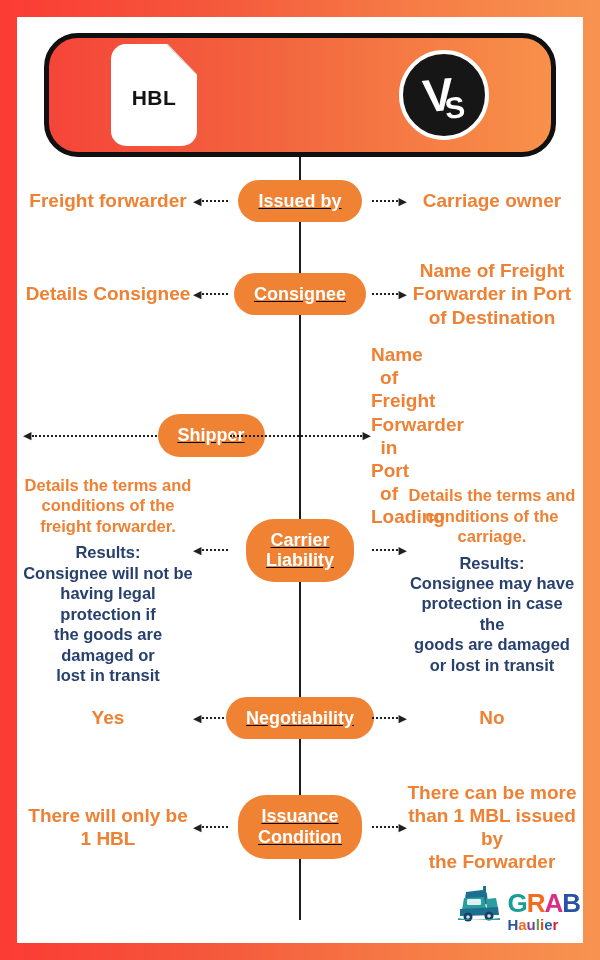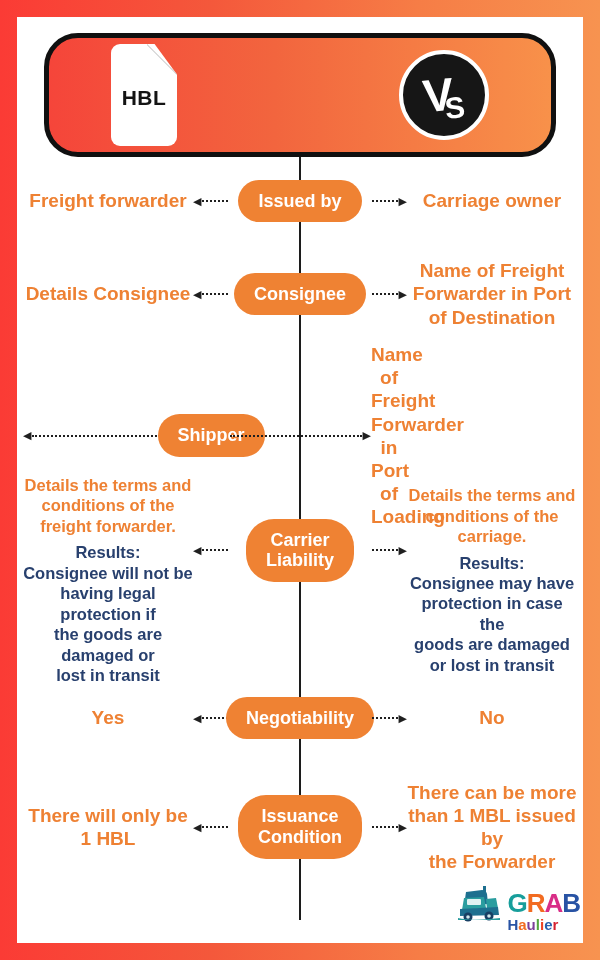--- a/index.html
+++ b/index.html
@@ -28,23 +28,23 @@
     box-sizing:border-box;
     border:5px solid #101010;
     border-radius:34px;
     background:linear-gradient(90deg,#f5453a 0%,#f2653e 45%,#f8914a 100%);
     display:flex;align-items:center;justify-content:space-between;
     padding:0 62px;
     z-index:3;
   }
   .doc{
     position:relative;
-    width:66px;height:102px;
+    width:86px;height:102px;
     background:#ffffff;
-    border-radius:9px;
+    border-radius:15px;
     clip-path:polygon(0 0, 66% 0, 100% 30%, 100% 100%, 0 100%);
     display:flex;align-items:center;justify-content:center;
   }
   .doc::after{ 
     content:"";
     position:absolute;top:0;right:0;
     width:30px;height:31px;
     background:linear-gradient(225deg, rgba(0,0,0,0) 48%, rgba(190,190,190,.9) 50%, #ffffff 52%);
   }
   .doc-label{
@@ -84,21 +84,21 @@
     color:#ee8133;
     font-weight:700;
     font-size:19px;
     line-height:1.22;
   }
   .ml{white-space:pre-line;}
   .cell .highlight{color:#ee8133;font-weight:700;display:block;}
   .cell .results-title{color:#28406e;font-weight:700;display:block;margin-top:6px;}
   .cell .results-body{color:#28406e;font-weight:700;display:block;}
   .r4 .cell{font-size:16.5px;line-height:1.24;}
-  .pill-wrap{display:flex;justify-content:center;}
+  .pill-wrap{display:flex;justify-content:center;text-decoration:underline;}
   .pill{
     background:#ef8233;
     color:#ffffff;
     font-weight:700;
     font-size:18px;
     line-height:1.15;
     text-align:center;
     padding:11px 20px;
     border-radius:28px;
     white-space:pre-line;

